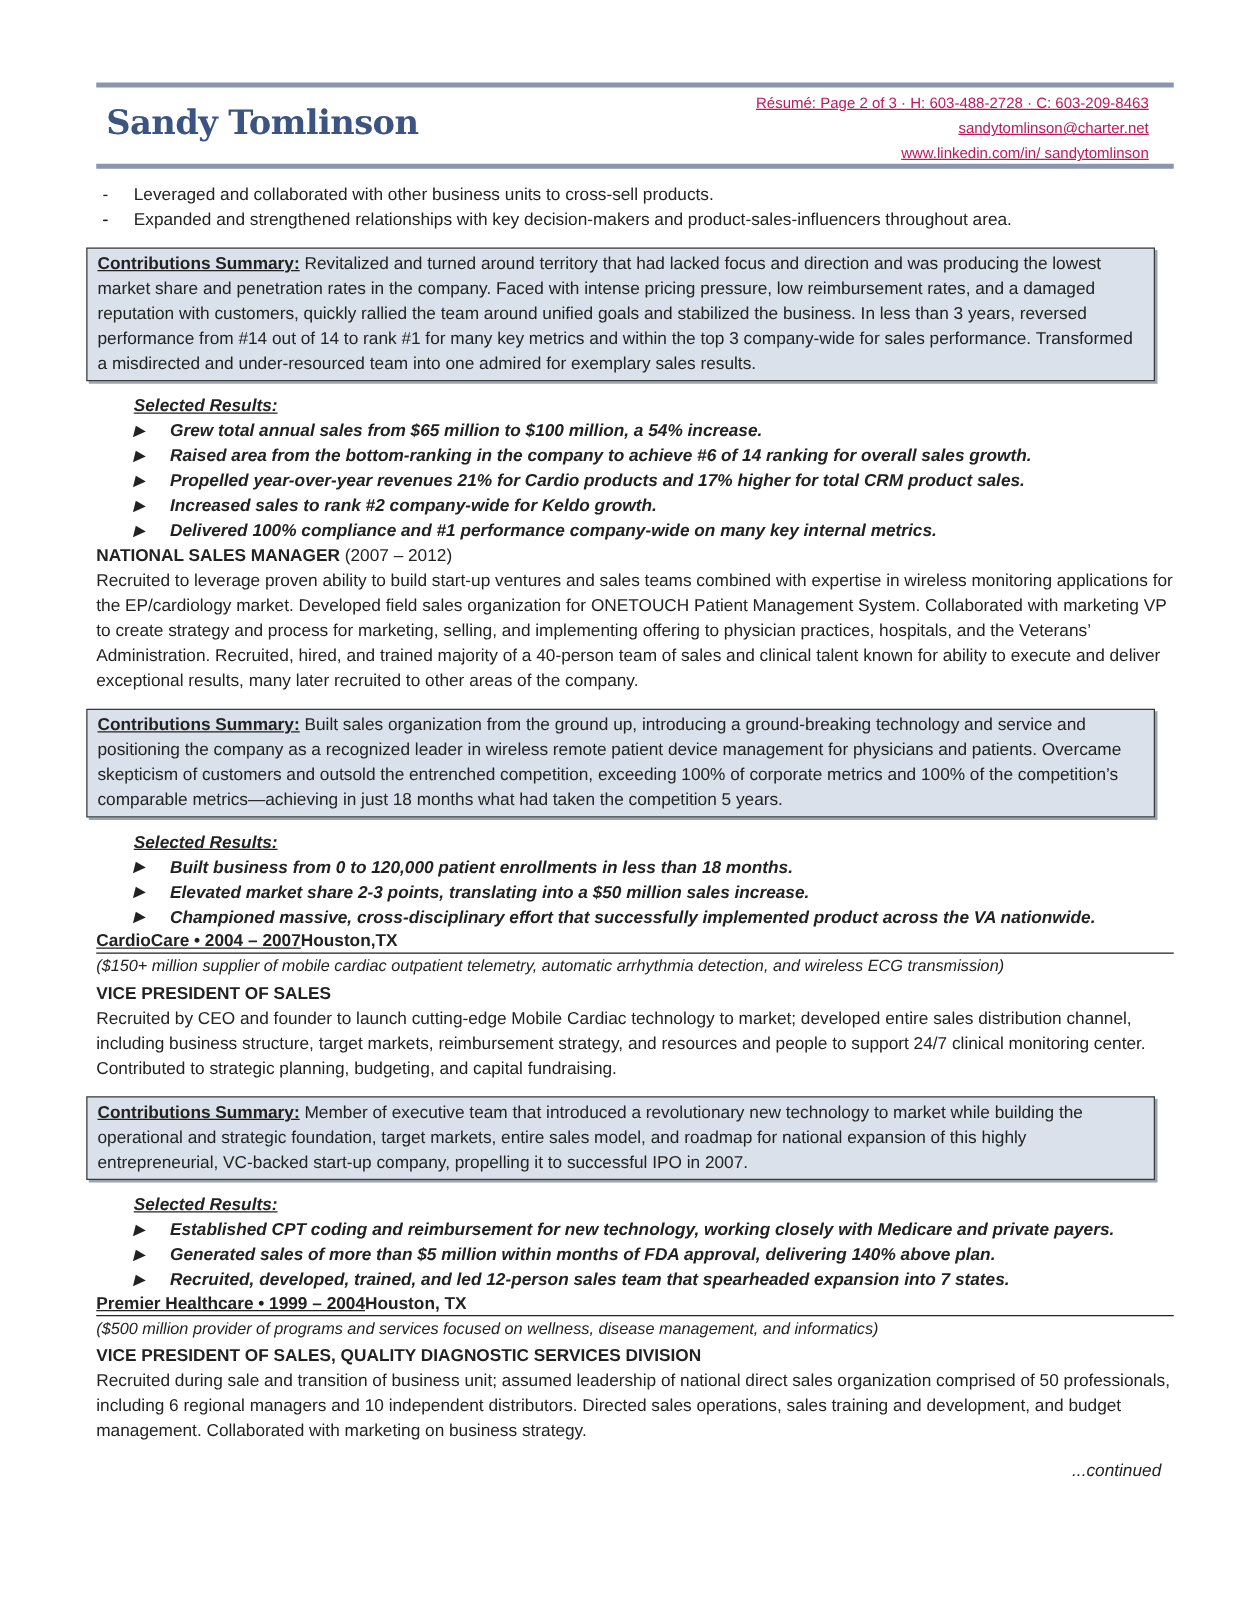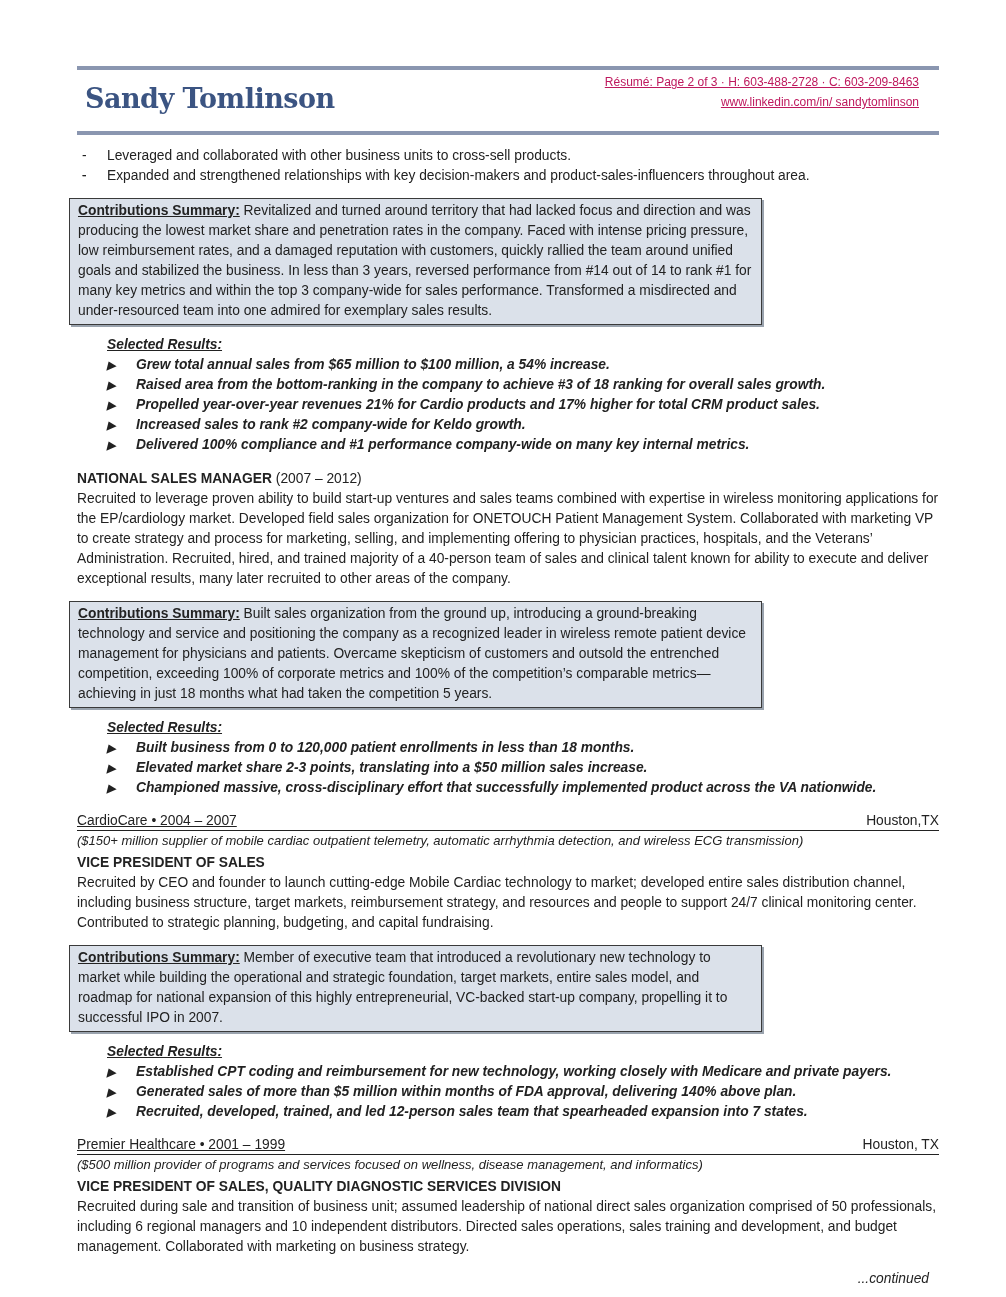--- a/index.html
+++ b/index.html
@@ -11,67 +11,68 @@
     .bar.bottom { top: 131px; }
     .name { position: absolute; left: 8px; top: 83px; font-family: "DejaVu Serif", serif;
       font-weight: bold; font-size: 27px; color: #3b5482; letter-spacing: -0.5px; }
     .contact { position: absolute; right: 20px; top: 72px; text-align: right;
       font-size: 12px; line-height: 20px; color: #be185d; text-decoration: underline; }
     .content { position: absolute; left: 0; top: 146px; width: 862px;
       font-size: 13.8px; line-height: 20px; }
     .dash-list { list-style: none; margin: 0; padding: 0; }
     .dash-list li { position: relative; padding-left: 30px; }
     .dash-list li .dash { position: absolute; left: 5px; }
-    .summary-box { margin: 12px 0 0 -8px; width: 693px; box-sizing: border-box;
+    .summary-box { margin: 12px 0 0 -8px; width: 855px; box-sizing: border-box;
       background: #dbe1ea; border: 1.5px solid #3a3a3a; padding: 2px 8px 3px 8px;
       box-shadow: 2px 2px 0 #9aa3ae; }
     .summary-label { font-weight: bold; text-decoration: underline; }
     .results { margin-top: 10px; padding-left: 30px; font-style: italic; }
     .results-label { font-weight: bold; text-decoration: underline; }
     .results ul { list-style: none; margin: 0; padding: 0; }
     .results li { position: relative; padding-left: 29px; font-weight: bold; }
     .results li .arrow { position: absolute; left: 0; top: 0; font-size: 11px; }
-    .role-title { font-weight: bold; margin-top: 14px; }
+    .role-title { font-weight: bold; }
     .role-title .years { font-weight: normal; }
-    .company-line { margin-top: 14px; display: flex; justify-content: space-between;
-      font-weight: normal; border-bottom: 1.5px solid #222; line-height: 18px; }
+    .company-line { display: flex; justify-content: flex-start;
+      font-weight: bold; border-bottom: 1.5px solid #222; line-height: 18px; }
     .company-line .cname { text-decoration: underline; }
     .descriptor { font-style: italic; font-size: 13px; }
     .role-title.plain { margin-top: 2px; }
     .continued { text-align: right; font-style: italic; margin-top: 12px; padding-right: 10px; }
     p { margin: 0; }
   </style>
 </head>
 <body>
 
 <div class="page">
   <div class="bar top"></div>
   <div class="name">Sandy Tomlinson</div>
   <div class="contact">
     <div>Résumé: Page 2 of 3  ·  H: 603-488-2728 · C: 603-209-8463</div>
+    <div>sandytomlinson@charter.net</div>
     <div>www.linkedin.com/in/ sandytomlinson</div>
   </div>
   <div class="bar bottom"></div>
 
   <div class="content">
     <ul class="dash-list">
       <li><span class="dash">-</span><span>Leveraged and collaborated with other business units to cross-sell products.</span></li>
       <li><span class="dash">-</span></li>
       <li><span class="dash">-</span><span>Expanded and strengthened relationships with key decision-makers and product-sales-influencers throughout area.</span></li>
     </ul>
 
     <div class="summary-box">
       <span class="summary-label">Contributions Summary:</span>
       <span>Revitalized and turned around territory that had lacked focus and direction and was producing the lowest market share and penetration rates in the company. Faced with intense pricing pressure, low reimbursement rates, and a damaged reputation with customers, quickly rallied the team around unified goals and stabilized the business.  In less than 3 years, reversed performance from #14 out of 14 to rank #1 for many key metrics and within the top 3 company-wide for sales performance. Transformed a misdirected and under-resourced team into one admired for exemplary sales results.</span>
     </div>
     <div class="results">
       <div class="results-label">Selected Results:</div>
       <ul>
         <li><span class="arrow">▶</span><span>Grew total annual sales from $65 million to $100 million, a 54% increase.</span></li>
-        <li><span class="arrow">▶</span><span>Raised area from the bottom-ranking in the company to achieve #3 of 18 ranking for overall sales growth.</span></li>
+        <li><span class="arrow">▶</span><span>Raised area from the bottom-ranking in the company to achieve #6 of 14 ranking for overall sales growth.</span></li>
         <li><span class="arrow">▶</span><span>Propelled year-over-year revenues 21% for Cardio products and 17% higher for total CRM product sales.</span></li>
         <li><span class="arrow">▶</span><span>Increased sales to rank #2 company-wide for Keldo growth.</span></li>
         <li><span class="arrow">▶</span><span>Delivered 100% compliance and #1 performance company-wide on many key internal metrics.</span></li>
       </ul>
     </div>
 
     <div class="role-title">
       <span>NATIONAL SALES MANAGER</span><span class="years"> (2007 – 2012)</span>
     </div>
     <p>Recruited to leverage proven ability to build start-up ventures and sales teams combined with expertise in wireless monitoring applications for the EP/cardiology market. Developed field sales organization for ONETOUCH Patient Management System. Collaborated with marketing VP to create strategy and process for marketing, selling, and implementing offering to physician practices, hospitals, and the Veterans’ Administration. Recruited, hired, and trained majority of a 40-person team of sales and clinical talent known for ability to execute and deliver exceptional results, many later recruited to other areas of the company.</p>
@@ -102,21 +103,21 @@
     <div class="results">
       <div class="results-label">Selected Results:</div>
       <ul>
         <li><span class="arrow">▶</span><span>Established CPT coding and reimbursement for new technology, working closely with Medicare and private payers.</span></li>
         <li><span class="arrow">▶</span><span>Generated sales of more than $5 million within months of FDA approval, delivering 140% above plan.</span></li>
         <li><span class="arrow">▶</span><span>Recruited, developed, trained, and led 12-person sales team that spearheaded expansion into 7 states.</span></li>
       </ul>
     </div>
 
     <div class="company-line">
-      <span class="cname">Premier Healthcare  •  2001 – 1999</span>
+      <span class="cname">Premier Healthcare  •  1999 – 2004</span>
       <span>Houston, TX</span>
     </div>
     <div class="descriptor">($500 million provider of programs and services focused on wellness, disease management, and informatics)</div>
     <div class="role-title plain">VICE PRESIDENT OF SALES, QUALITY DIAGNOSTIC SERVICES DIVISION</div>
     <p>Recruited during sale and transition of business unit; assumed leadership of national direct sales organization comprised of 50 professionals, including 6 regional managers and 10 independent distributors. Directed sales operations, sales training and development, and budget management. Collaborated with marketing on business strategy.</p>
 
     <div class="continued">...continued</div>
   </div>
 </div>
 

